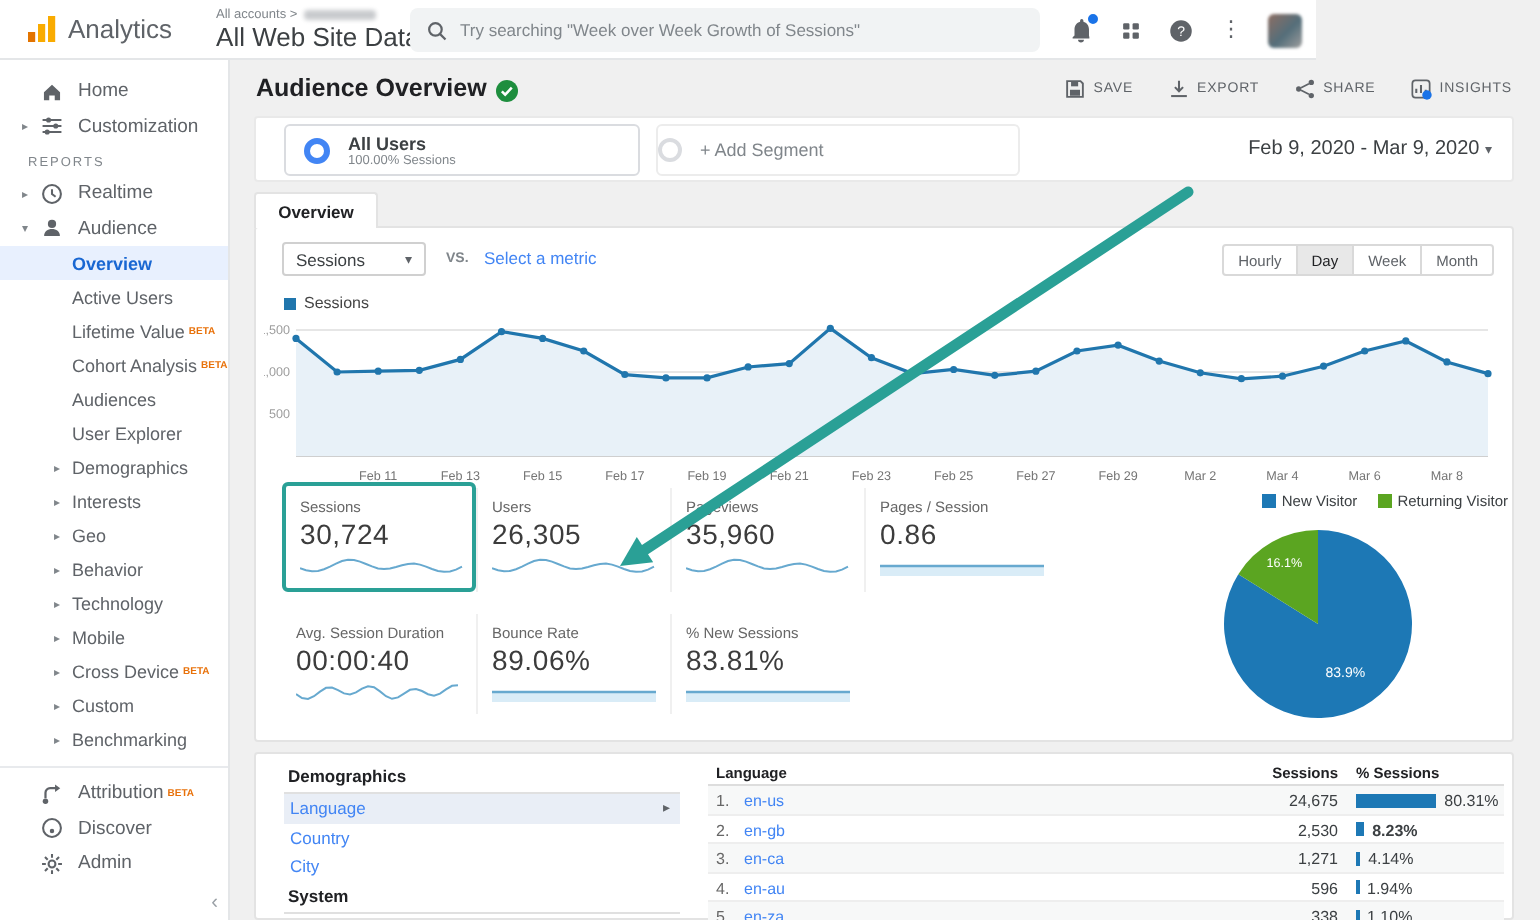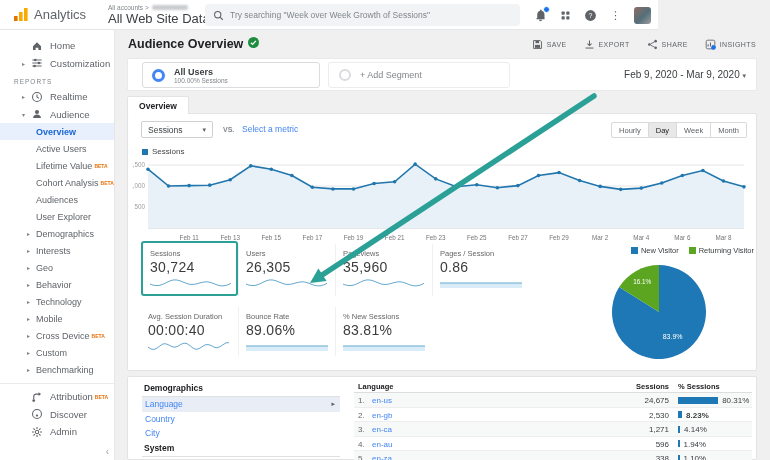--- a/index.html
+++ b/index.html
@@ -21,48 +21,48 @@
   .search input{border:none;background:transparent;outline:none;font-size:8.5px;color:#5f6368;width:270px;font-family:inherit}
   .search input::placeholder{color:#80868b}
   .hicons{position:absolute;right:0;top:0;height:30px;display:flex;align-items:center;gap:13px;padding-right:7px}
   .hic{color:#5f6368;position:relative;display:flex;background:none;border:none;cursor:pointer}
   .badge{position:absolute;top:-3px;right:-3px;width:7px;height:7px;background:#1a73e8;border-radius:50%;border:1px solid #fff}
   .kebab{font-size:11px;color:#5f6368;line-height:14px}
   .avatar{width:17px;height:17px;border-radius:3px;background:linear-gradient(135deg,#8d6e63,#546e7a 55%,#9e9e9e);filter:blur(.7px);border:none}
 
   
   .side{position:absolute;top:30px;left:0;width:115px;height:430px;background:#fff;border-right:1px solid #e4e6e8;z-index:20;padding-top:7px}
-  .nav-row{display:flex;align-items:center;height:17.5px;padding-left:22px;cursor:pointer;color:#5f6368}
+  .nav-row{display:flex;align-items:center;height:17.5px;padding-left:11px;cursor:pointer;color:#5f6368}
   .nav-row.sub{padding-left:27px;height:17px}
   .caret{width:9px;font-size:6px;color:#80868b;flex:none}
   .nicon{width:12px;height:12px;margin-right:7px;flex:none;display:flex;color:#5f6368}
   .nlabel{font-size:9px;white-space:nowrap}
   .top .nlabel{font-size:9.5px}
   .nav-row.sel{background:#e8f0fe}
   .nav-row.sel .nlabel{color:#1967d2;font-weight:bold}
   .beta{color:#e8710a;font-size:5px;margin-left:2px;font-weight:bold}
   .nav-sec{font-size:6.5px;color:#80868b;letter-spacing:1px;padding:6px 0 3px 14px}
   .nav-div{border-top:1px solid #e8eaed;margin:5px 0 4px 0}
   .collapse{position:absolute;right:5px;bottom:3px;color:#9aa0a6;font-size:10px;background:none;border:none;cursor:pointer}
 
   
   .main{position:absolute;left:115px;top:30px;width:655px;height:430px;overflow:hidden}
-  .title-row{position:absolute;left:13px;top:7px;display:flex;align-items:flex-start;gap:5px}
+  .title-row{position:absolute;left:13px;top:7px;display:flex;align-items:flex-end;gap:5px}
   .title-row h1{font-size:12.5px;color:#202124;font-weight:bold}
   .toolbar-actions{position:absolute;right:14px;top:9px;display:flex;gap:17px}
   .tact{display:flex;align-items:center;gap:4px;background:none;border:none;font-size:7px;color:#5f6368;letter-spacing:.4px;font-family:inherit;cursor:pointer}
   .ticon{display:flex;color:#5f6368}
 
   .segstrip{position:absolute;left:12px;top:28px;width:630px;height:33px;background:#fff;border:1px solid #e9e9e9;border-radius:2px}
   .seg-card{position:absolute;left:14px;top:3px;width:178px;height:26px;border:1px solid #dadce0;border-radius:3px;background:#fff;display:flex;align-items:center;padding-left:9px;gap:9px;cursor:pointer}
   .ring{width:13px;height:13px;border:3px solid #4285f4;border-radius:50%;flex:none}
   .ring.gray{border-color:#dadce0;border-width:2px;width:12px;height:12px}
   .seg-name{font-size:9px;color:#3c4043;font-weight:bold}
   .seg-detail{font-size:6.5px;color:#80868b}
-  .seg-add{position:absolute;left:200px;top:3px;width:182px;height:26px;border:1px solid #ececec;border-radius:3px;display:flex;align-items:center;gap:9px;padding-left:10px;color:#80868b;font-size:9px;cursor:pointer;background:#fff}
+  .seg-add{position:absolute;left:200px;top:3px;width:182px;height:26px;border:1px solid #ececec;border-radius:3px;display:flex;align-items:center;gap:9px;color:#80868b;font-size:9px;cursor:pointer;background:#fff}
   .dateb{position:absolute;right:10px;top:10px;font-size:10px;color:#3c4043;background:none;border:none;font-family:inherit;cursor:pointer}
 
   .tab{position:absolute;left:12px;top:66px;width:62px;height:18px;background:#fff;border:1px solid #e3e3e3;border-bottom:none;border-radius:2px 2px 0 0;font-size:8.5px;font-weight:bold;color:#202124;display:flex;align-items:center;justify-content:center;z-index:3;cursor:pointer}
   .panel{position:absolute;background:#fff;border:1px solid #e3e3e3;border-radius:2px}
   #panel1{left:12px;top:83px;width:630px;height:258px;z-index:2}
   #panel2{left:12px;top:346px;width:630px;height:84px}
 
   .metric-select{position:absolute;left:13px;top:7px;width:72px;height:17px;border:1px solid #d0d0d0;border-radius:2px;background:#fff;font-size:8.5px;color:#3c4043;display:flex;align-items:center;justify-content:space-between;padding:0 6px;font-family:inherit;cursor:pointer}
   .vs{position:absolute;left:95px;top:12px;font-size:7px;color:#80868b;font-weight:bold}
   .sel-metric{position:absolute;left:114px;top:10px;font-size:8.5px;color:#4285f4;background:none;border:none;font-family:inherit;cursor:pointer}

